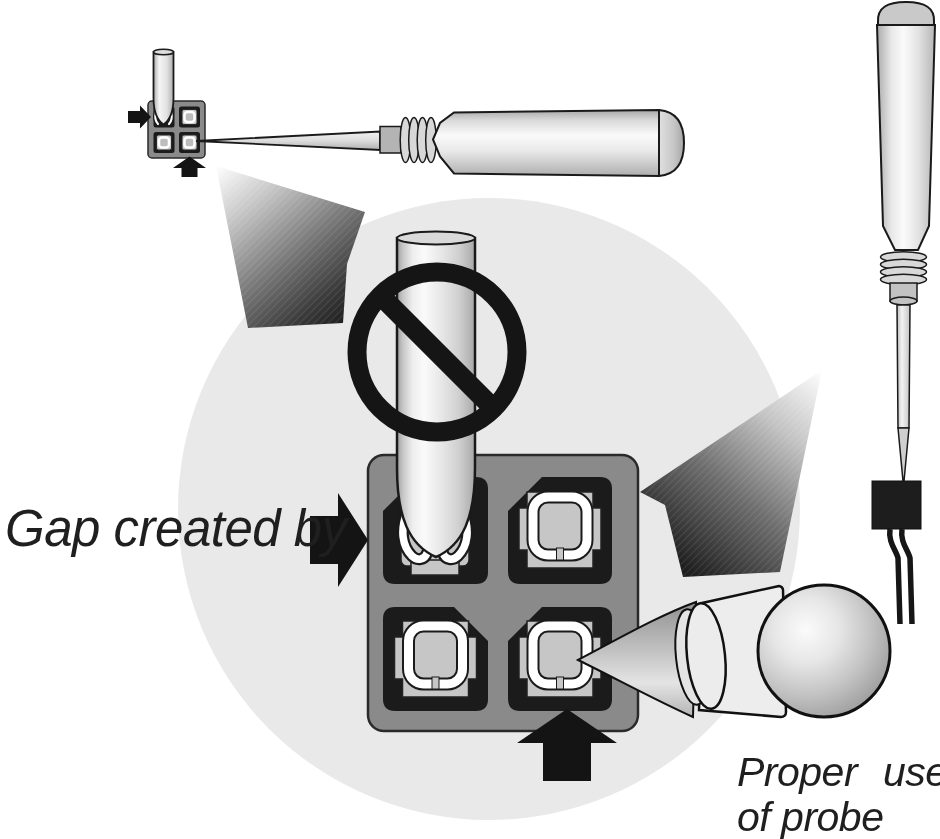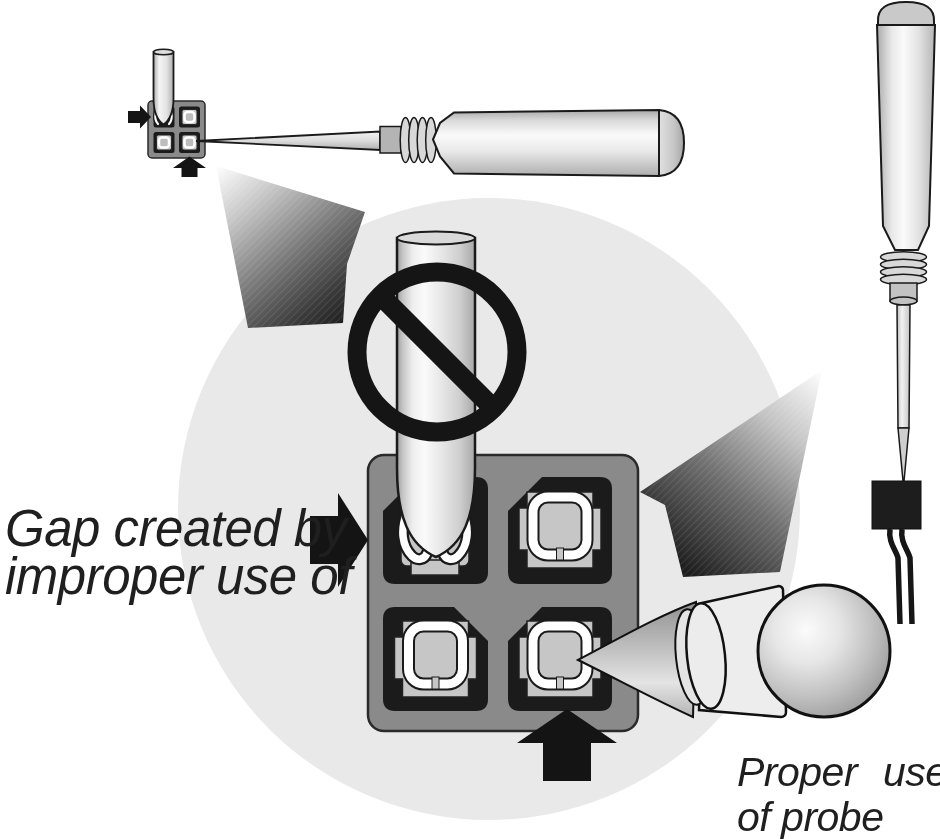--- a/index.html
+++ b/index.html
@@ -228,19 +228,18 @@
       <path d="M702,603 L779,586 C781,586 783,588 783,590 L786,712 C786,715 784,717 781,717 L699,710 Z" fill="#ededed" stroke="#111111" stroke-width="2.5"></path>
       <ellipse cx="692" cy="657" rx="16" ry="48" fill="#e4e4e4" stroke="#111111" stroke-width="2" transform="rotate(-6 692 657)"></ellipse>
       <ellipse cx="706" cy="656" rx="19" ry="53" fill="#ececec" stroke="#111111" stroke-width="2.5" transform="rotate(-6 706 656)"></ellipse>
       <circle cx="824" cy="651" r="66" fill="url(#gSphere)" stroke="#111111" stroke-width="3"></circle>
     </g>
   </g>
 </svg>
 
 <div class="label" id="label-improper">
   <div>Gap created by</div>
-  <div>improper use of</div>
 </div>
 <div class="label" id="label-proper">
   <div class="l1">Proper use</div>
   <div>of probe</div>
 </div>
 </div>
 
 </body></html>

